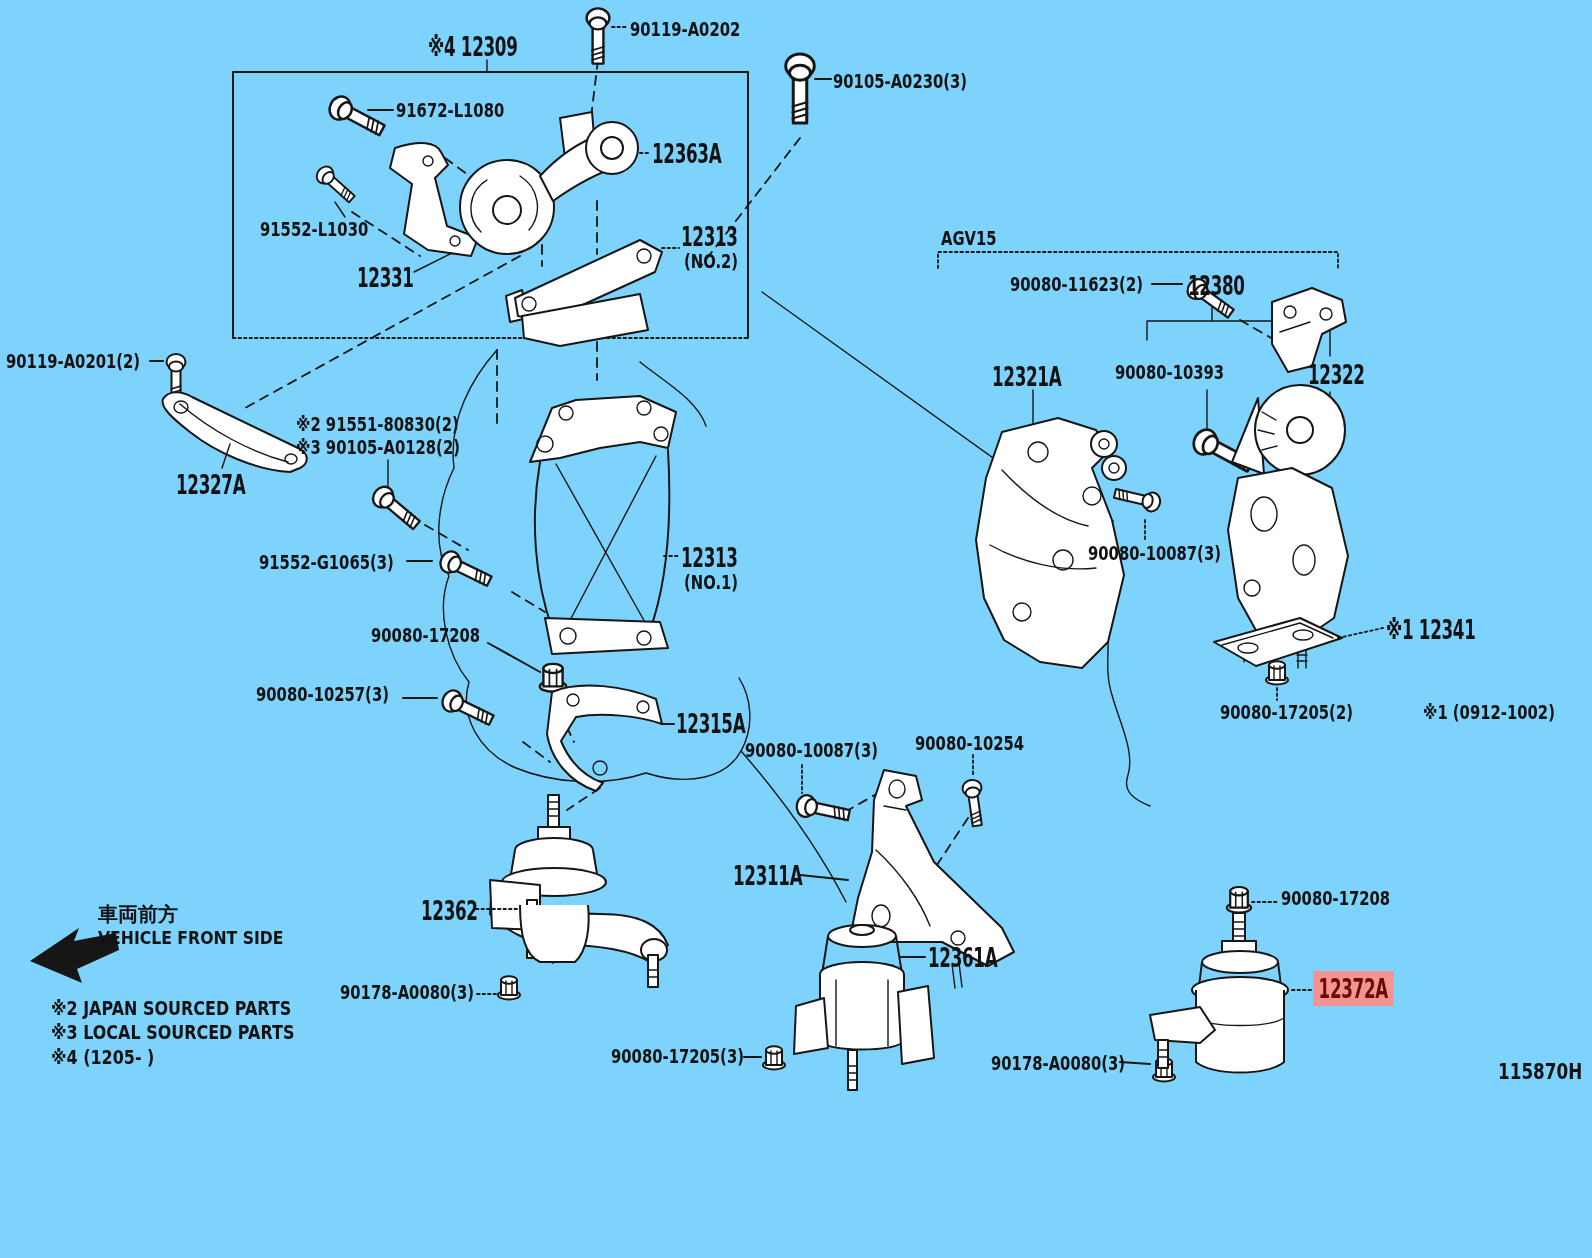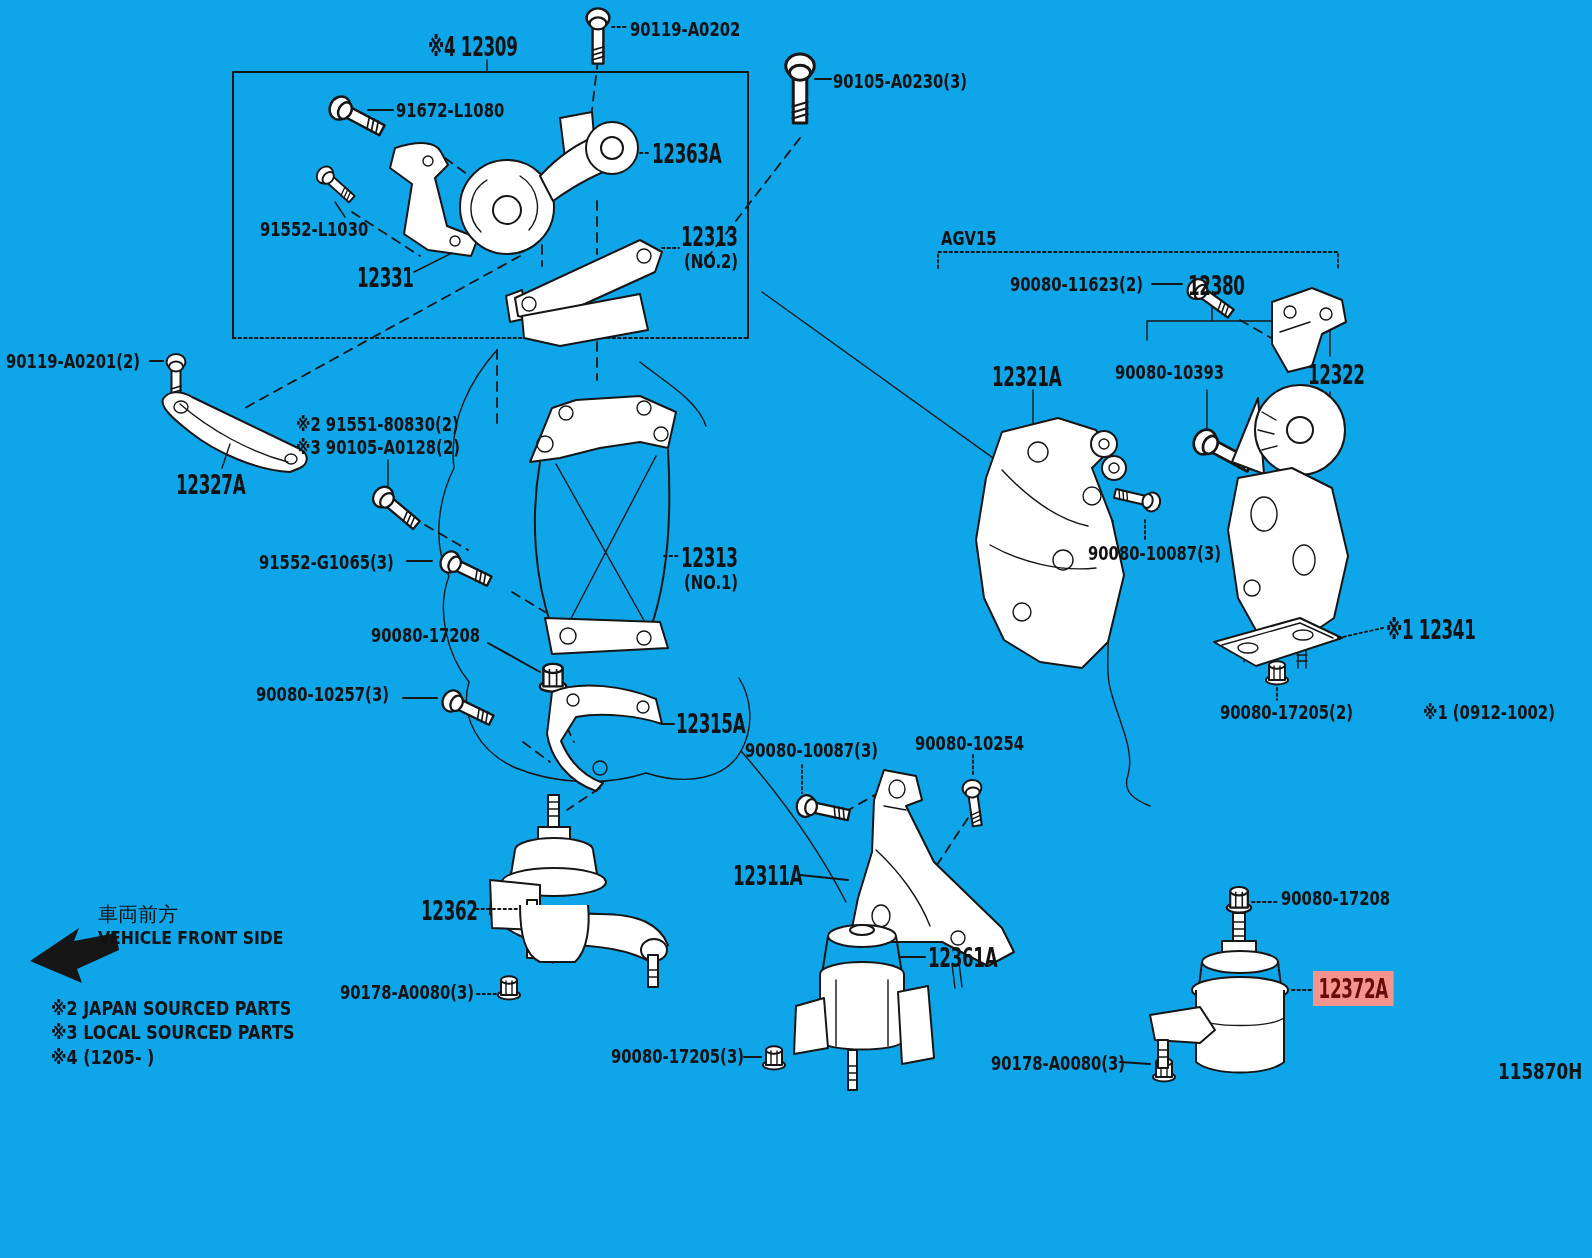--- a/index.html
+++ b/index.html
@@ -1,28 +1,28 @@
 <!DOCTYPE html>
 <html><head>
 <meta charset="utf-8">
 <style>
   html,body{margin:0;padding:0;background:#fff;}
-  #stage{position:relative;width:1592px;height:1258px;background:#0ea5e9;overflow:hidden;
+  #stage{position:relative;width:1592px;height:1258px;background:#7dd3fc;overflow:hidden;
          font-family:"DejaVu Sans",sans-serif;}
   #art{position:absolute;left:0;top:0;}
   #labels{position:absolute;left:0;top:0;width:1592px;height:1098px;}
   .lbl{position:absolute;font-family:"DejaVu Sans",sans-serif;font-weight:bold;color:#121212;
        white-space:nowrap;line-height:1;transform-origin:0 0;}
   .lbl.s{font-size:20px;transform:scaleX(.74);}
   .lbl.b{font-size:27px;transform:scaleX(.62);letter-spacing:-.5px;}
   .lbl.code{font-size:21px;transform:scaleX(.8);}
   .lbl.hl{font-size:27px;transform:scaleX(.62);letter-spacing:-.5px;
           background:#f5938f;color:#670b0b;padding:4px 9px;}
   #front-side{position:absolute;left:98px;top:901px;}
-  .front-jp{font-size:20px;font-weight:normal;color:#121212;line-height:1.3;}
+  .front-jp{font-size:20px;font-weight:bold;color:#121212;line-height:1.3;}
   .front-en{font-size:18px;font-weight:bold;color:#121212;transform:scaleX(.87);transform-origin:0 0;white-space:nowrap;}
   #notes{position:absolute;left:31px;top:996px;margin-left:20px;}
   .note{font-size:19px;font-weight:bold;color:#121212;transform:scaleX(.84);transform-origin:0 0;
         white-space:nowrap;line-height:1.28;}
   #footer-bar{position:absolute;left:0;top:1098px;width:1592px;height:160px;background:#676767;}
   .footer-text{position:absolute;color:#fff;font-family:"Liberation Sans",sans-serif;
                font-size:64px;font-weight:400;letter-spacing:1px;white-space:nowrap;
                transform:scaleX(.88);transform-origin:0 0;top:54px;}
   #footer-left{left:278px;}
   #footer-right{left:1048px;}

